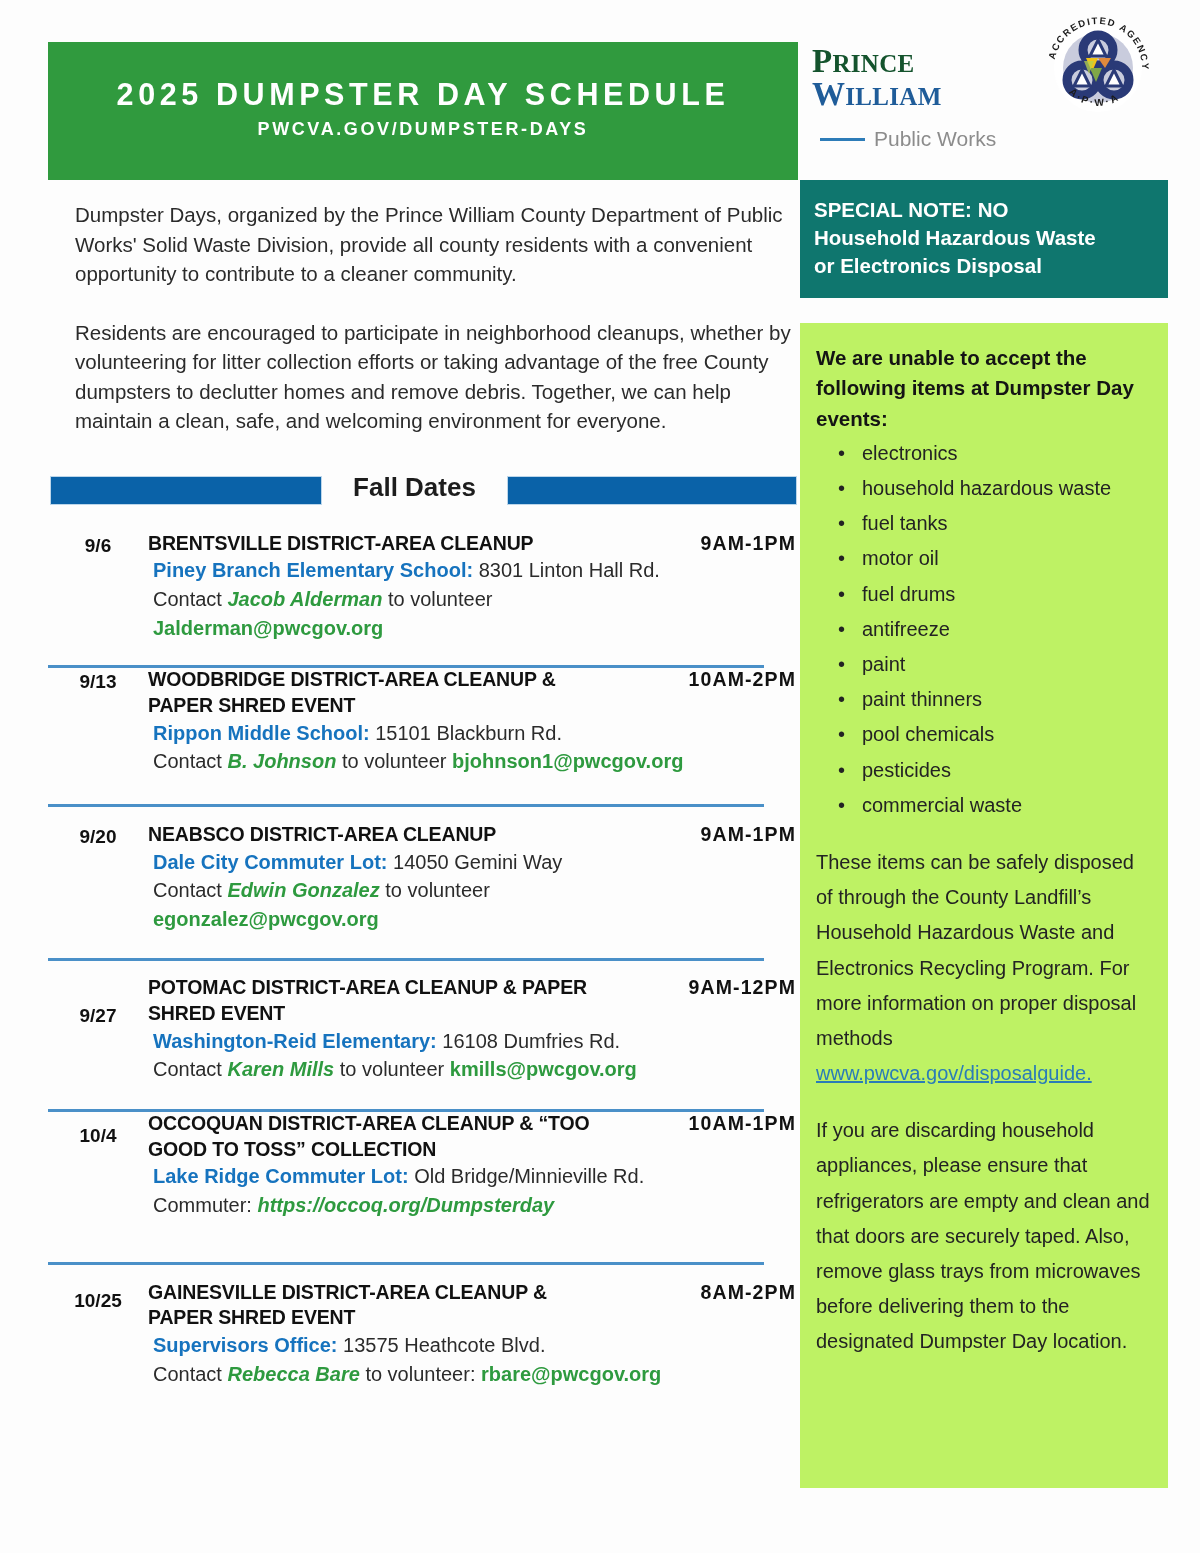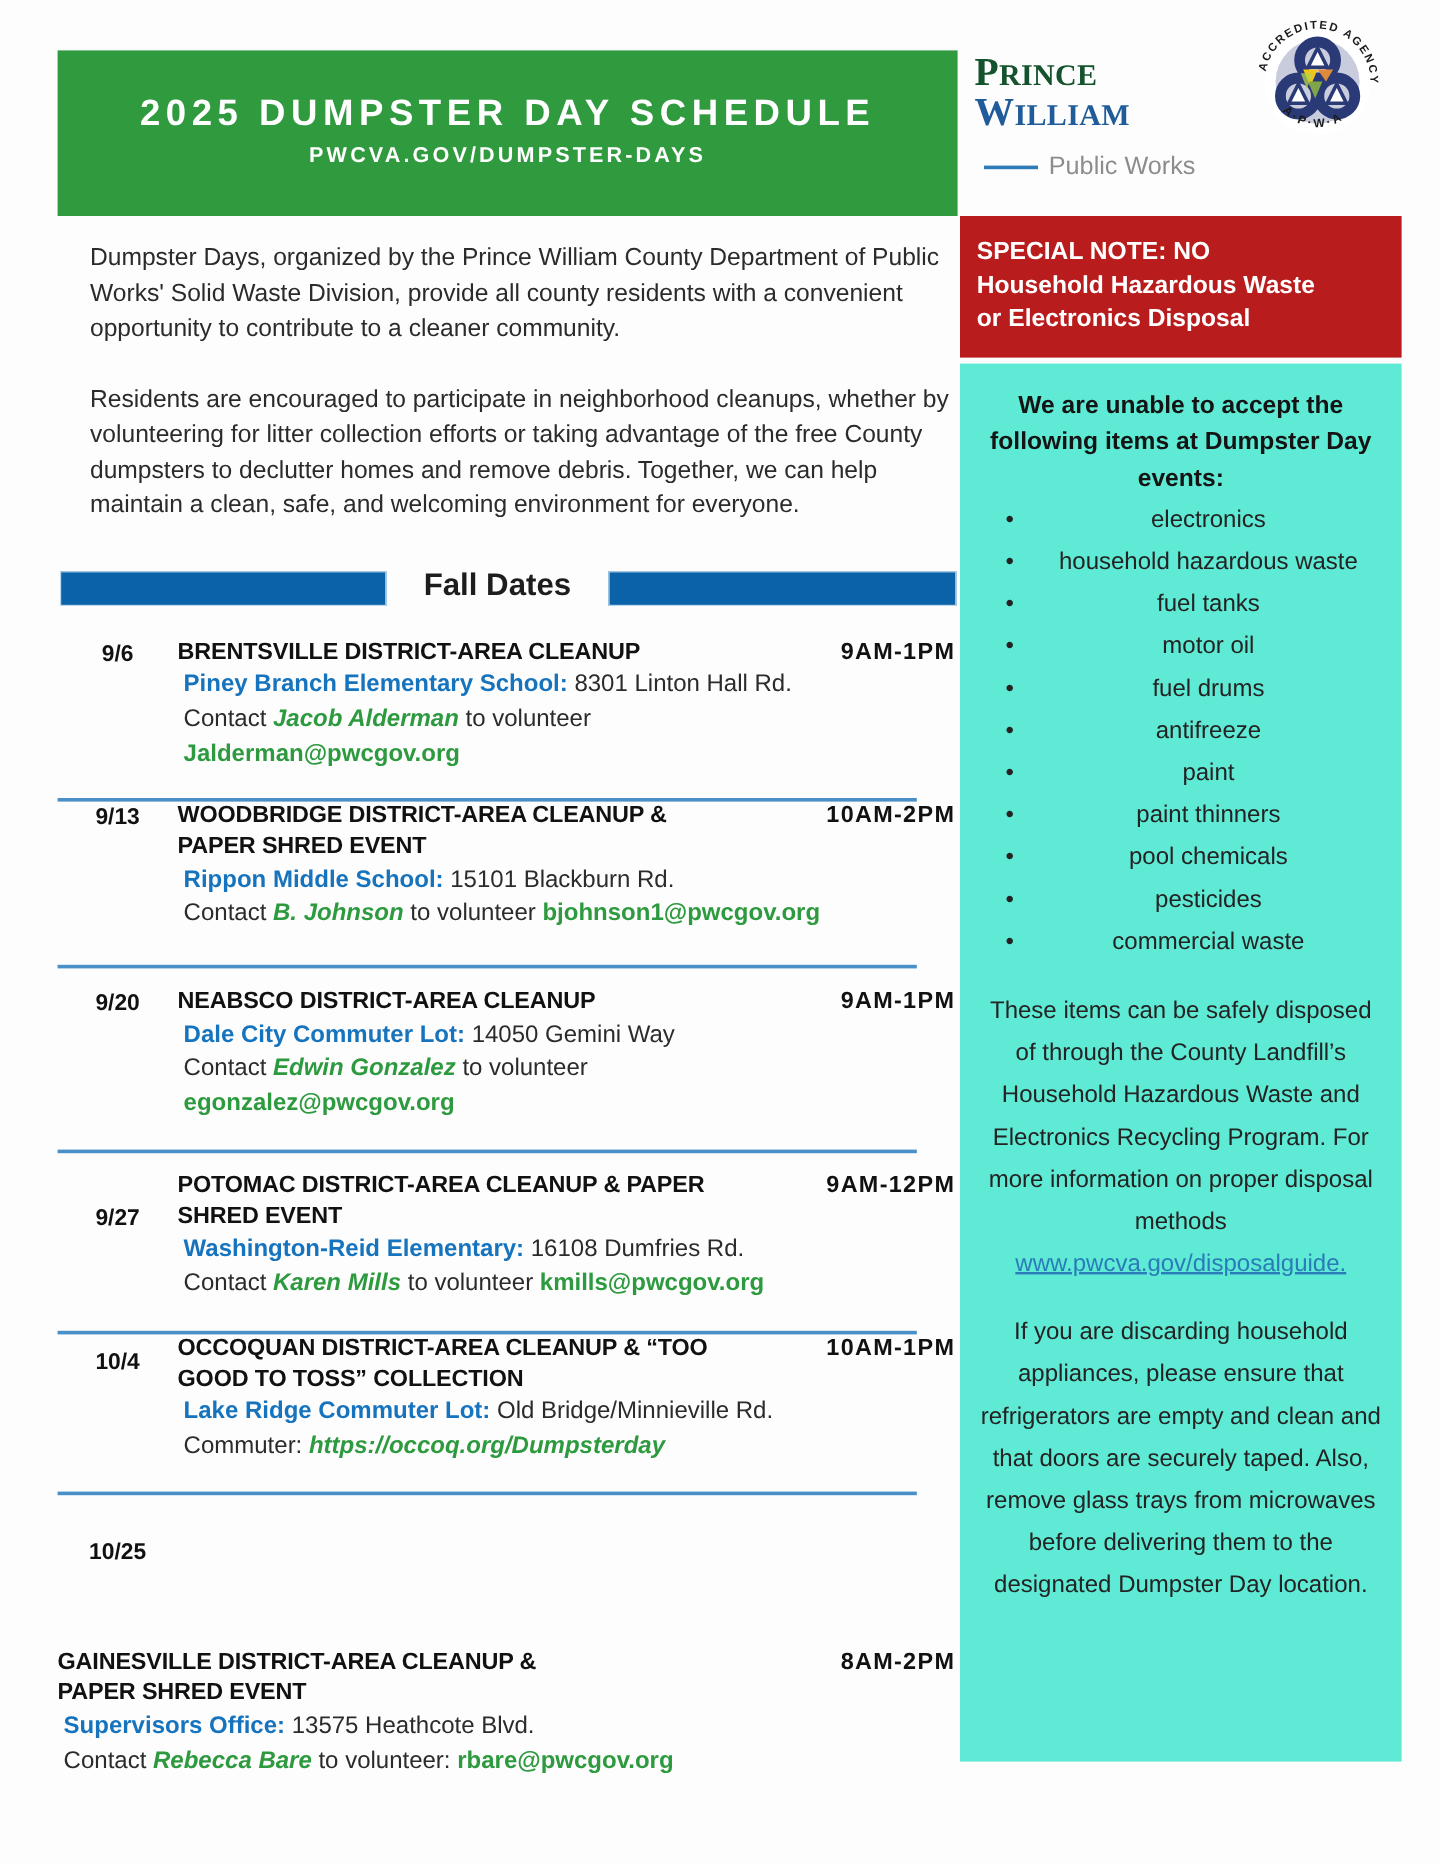--- a/index.html
+++ b/index.html
@@ -209,37 +209,36 @@
     color: #8c8c8c;
     font-size: 21px;
   }
   .apwa-seal {
     position: absolute;
     left: 236px; top: 6px;
     width: 124px; height: 124px;
   }
 
   .red-note {
-    background: #b91c1c;
+    background: #0f766e;
     margin-top: 4px;
     padding: 16px 14px 18px 14px;
   }
   .red-note div {
     color: #ffffff;
     font-size: 20.5px;
     font-weight: bold;
     line-height: 1.36;
   }
 
   .gray-panel {
-    background: #5eead4;
-    margin-top: 5px;
+    background: #bef264;
+    margin-top: 25px;
     padding: 20px 16px 22px 16px;
     min-height: 1165px;
-    text-align: center;
   }
   .gp-heading {
     font-size: 20.5px;
     font-weight: bold;
     color: #141414;
     line-height: 1.5;
   }
   .gp-list {
     list-style: none;
     margin-top: 1px;
@@ -393,21 +392,21 @@
             <span class="loc">Lake Ridge Commuter Lot:</span>
             <span>Old Bridge/Minnieville Rd.</span>
           </div>
           <div class="ev-detail">
             <span>Commuter:</span>
             <span class="urlg">https://occoq.org/Dumpsterday</span>
           </div>
         </div>
       </div>
 
-      <div class="event" style="margin-top:23px;padding-top:30px;flex-direction:column;">
+      <div class="event" style="margin-top:42px;padding-top:18px;">
         <div class="divider"></div>
         <div class="event-date align-mid" style="padding-top:10px;">10/25</div>
         <div class="event-body">
           <div class="ev-row1">
             <div class="ev-title" style="max-width:450px;">GAINESVILLE DISTRICT-AREA CLEANUP &amp; PAPER SHRED EVENT</div>
             <div class="ev-time">8AM-2PM</div>
           </div>
           <div class="ev-detail">
             <span class="loc">Supervisors Office:</span>
             <span>13575 Heathcote Blvd.</span>

